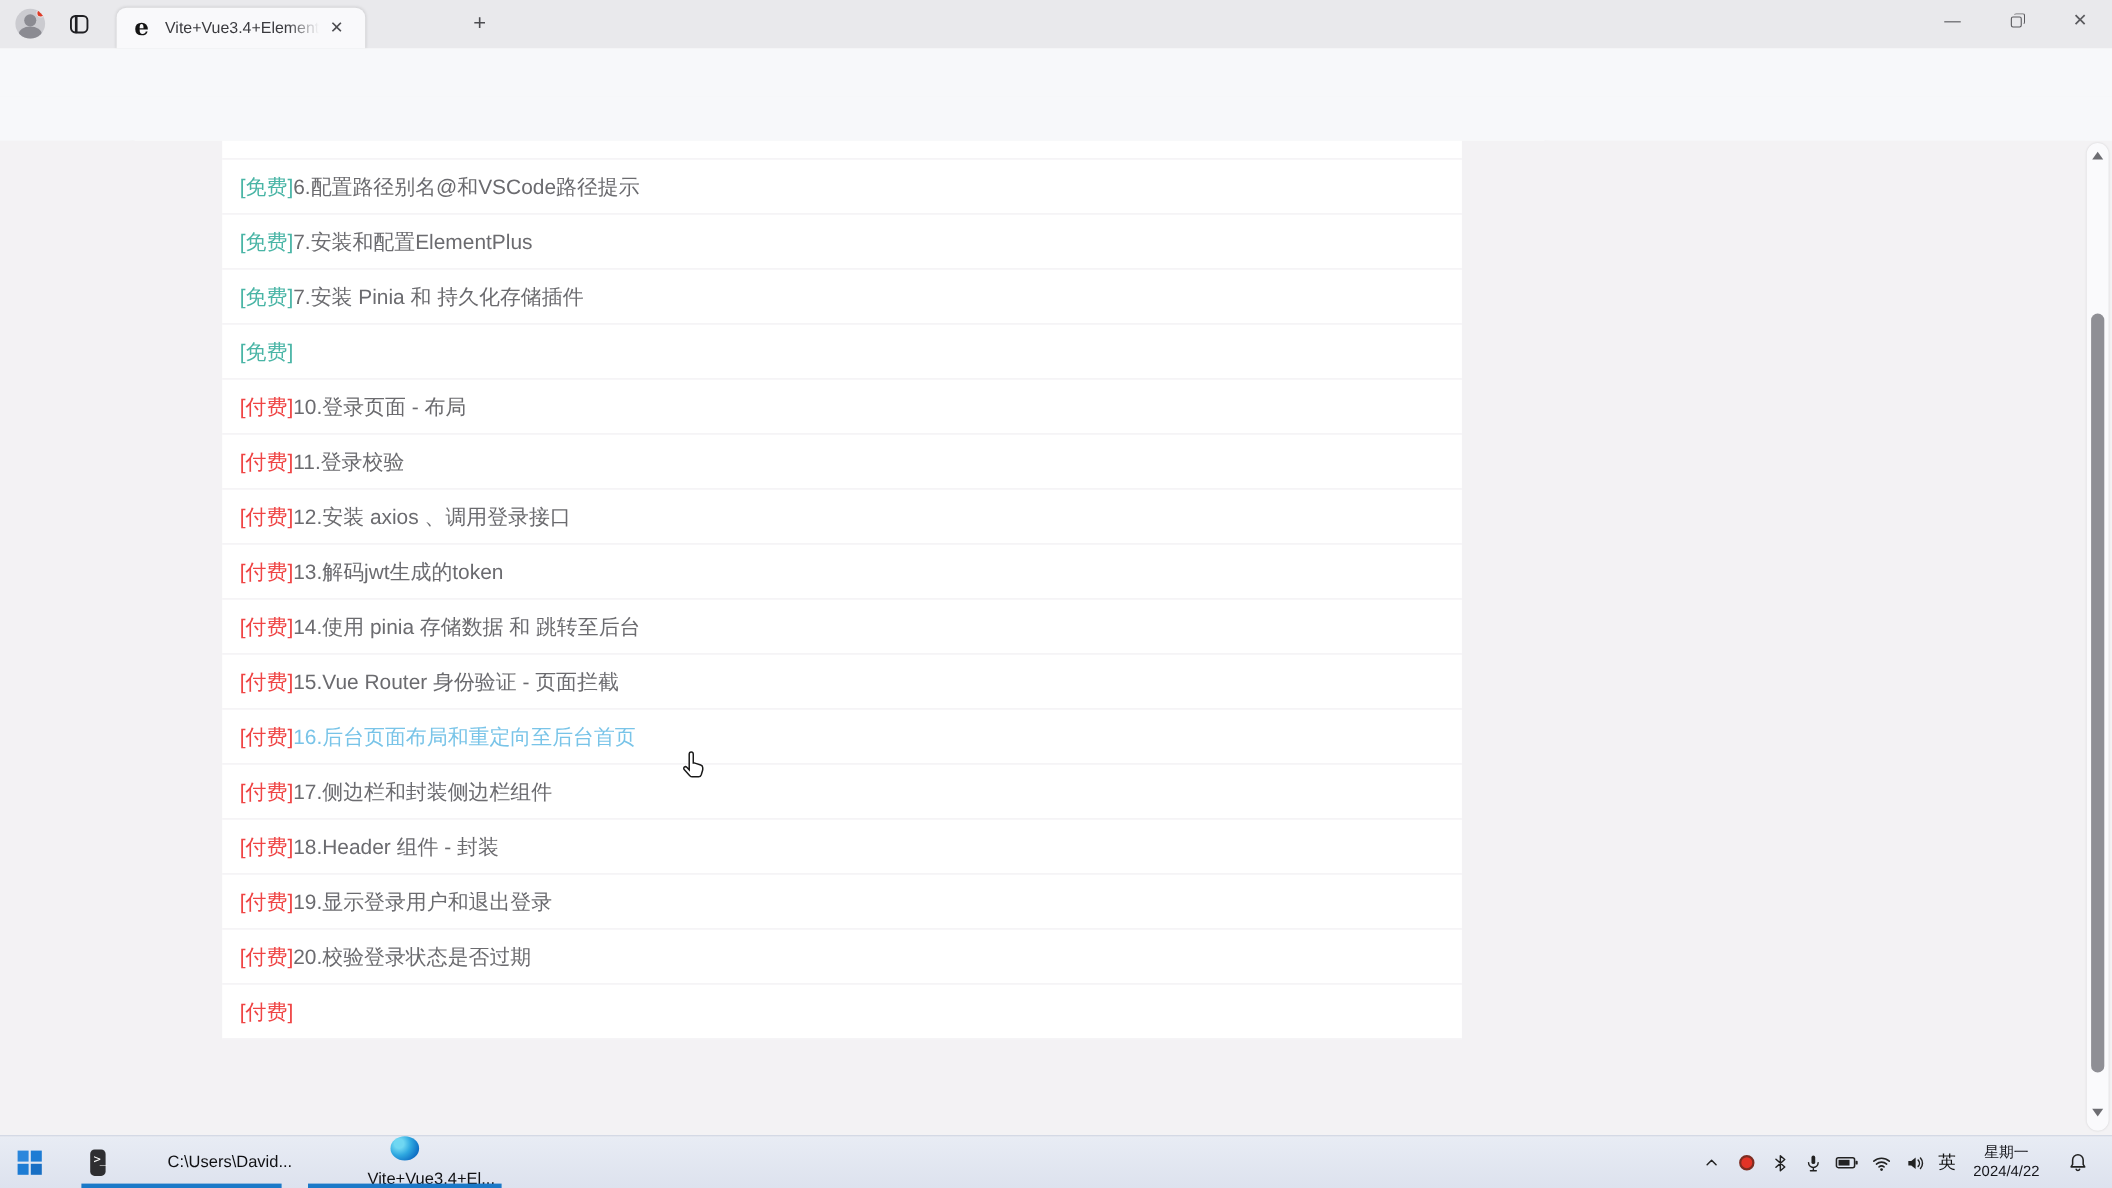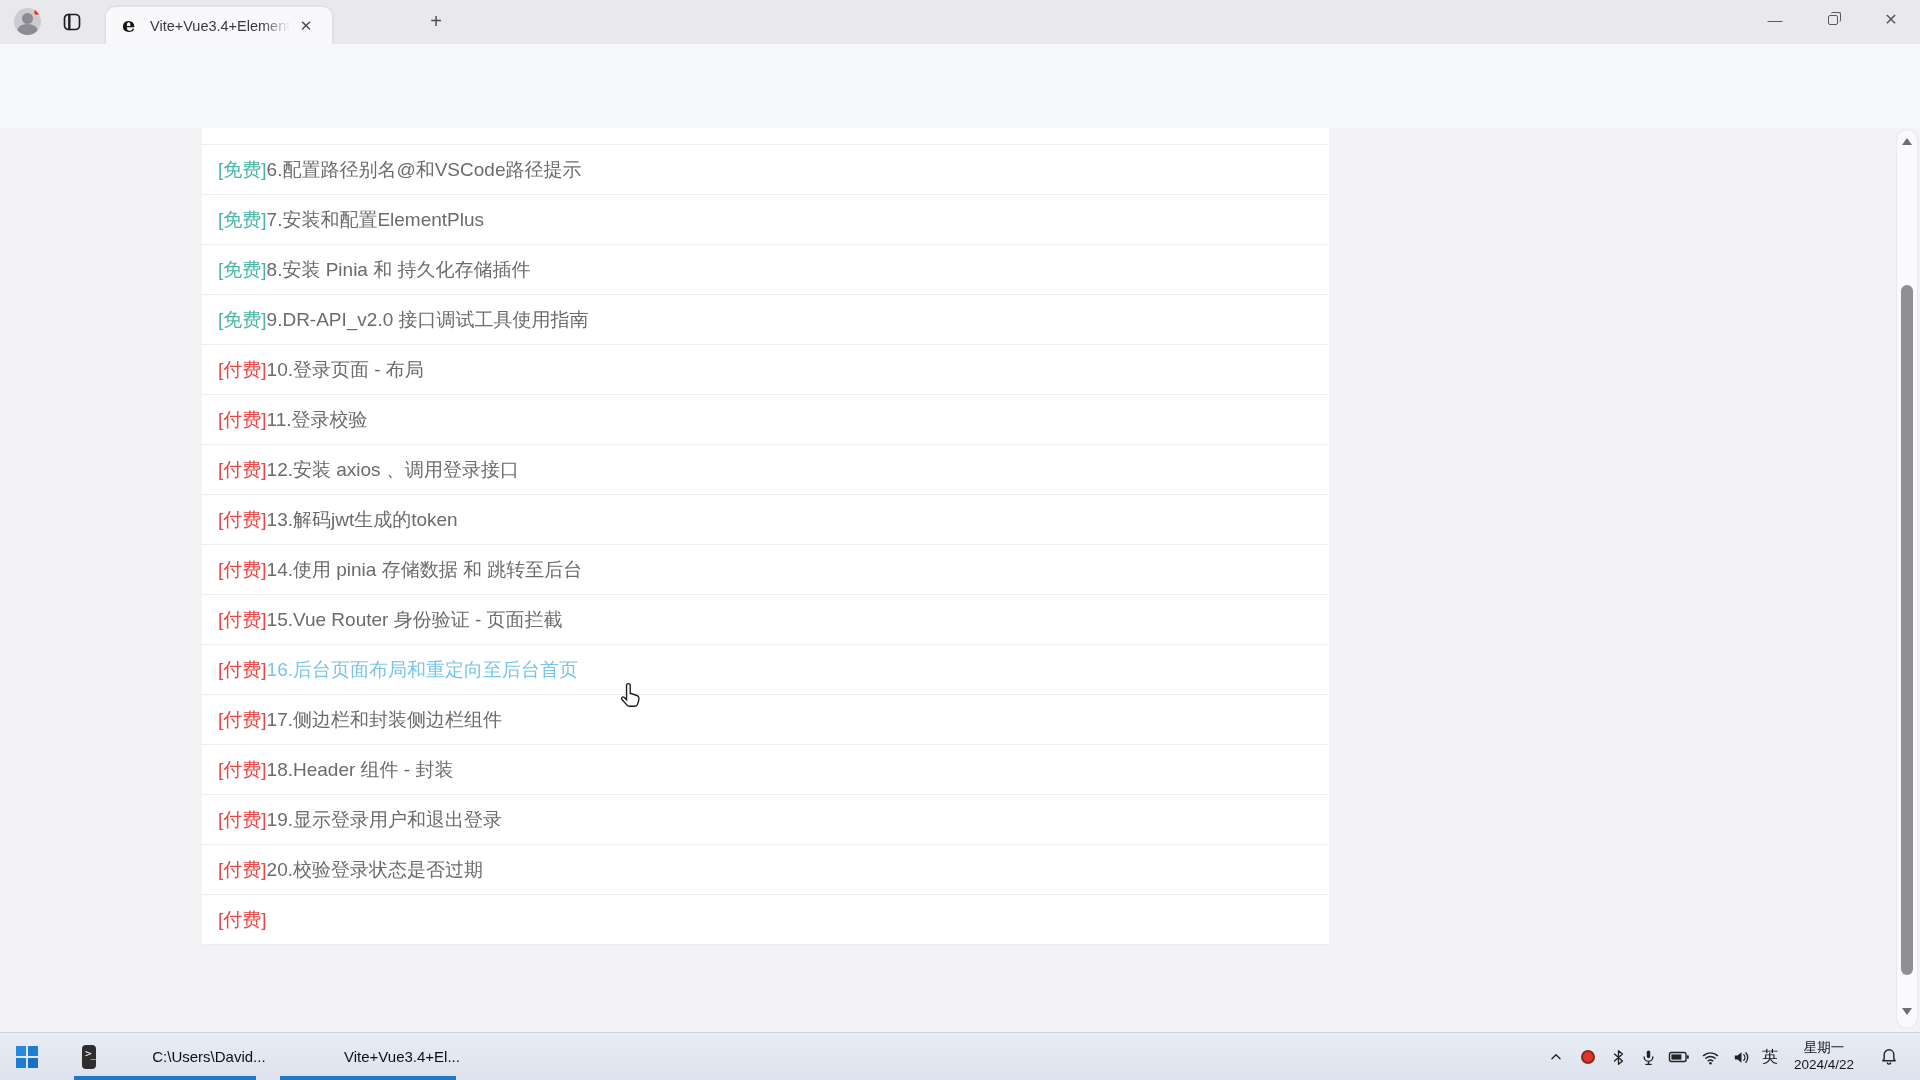--- a/index.html
+++ b/index.html
@@ -78,21 +78,21 @@
   #start { left:16px; top:12px; width:28px; height:24px; }
   #start i { position:absolute; width:10px; height:10px; background:#1d7cd4; }
   #start i:nth-child(1){left:0;top:1px;background:#2b87dc;}
   #start i:nth-child(2){left:12px;top:1px;}
   #start i:nth-child(3){left:0;top:13px;}
   #start i:nth-child(4){left:12px;top:13px;background:#186fc4;}
   .tbtn { top:0; height:47px; display:flex; align-items:center; gap:8px; padding:0 10px; }
   .tbtn .bar { position:absolute; left:2px; right:2px; bottom:0px; height:4px; background:#1b79c8; }
   .tbtn .lbl { font-size:15px; color:#101013; white-space:nowrap;margin-left:48px; }
   #tb1 { left:72px; width:186px; }
-  #tb2 { left:278px; width:180px; }
+  #tb2 { left:278px; width:180px;flex-direction:column; }
   #tb3 { left:487px; width:180px; }
   #term-ic { width:26px; height:24px; background:#2e2e31; border-radius:4px; color:#fff; font-family:"DejaVu Sans Mono",monospace;
              font-size:11px; line-height:13px; padding:2px 0 0 3px; letter-spacing:-1px; }
   #edge-ic { width:26px; height:26px; border-radius:50%;
              background:radial-gradient(circle at 30% 30%, #6fd7f2 0 18%, #2fa8e0 45%, #1173c6 75%, #0a55a9 100%); }
   .tray { top:0; height:48px; display:flex; align-items:center; justify-content:center; }
   #tr-chev { left:1544px; width:24px; }
   #tr-rec { left:1576px; width:24px; }
   #rec-dot { width:14px; height:14px; border-radius:50%; background:#e23326; border:2.5px solid #7d2d22; }
   #tr-bt { left:1606px; width:24px; }
@@ -200,26 +200,25 @@
         <span class="title">6.配置路径别名@和VSCode路径提示</span>
       </div>
 
       <div class="row">
         <span class="tag free">[免费]</span>
         <span class="title">7.安装和配置ElementPlus</span>
       </div>
 
       <div class="row">
         <span class="tag free">[免费]</span>
-        <span class="title">8.安装 Pinia 和 持久化存储插件</span>
+        <span class="title">7.安装 Pinia 和 持久化存储插件</span>
       </div>
 
       <div class="row">
         <span class="tag free">[免费]</span>
-        <span class="title">9.DR-API_v2.0 接口调试工具使用指南</span>
       </div>
 
       <div class="row">
         <span class="tag paid">[付费]</span>
         <span class="title">10.登录页面 - 布局</span>
       </div>
 
       <div class="row">
         <span class="tag paid">[付费]</span>
         <span class="title">11.登录校验</span>

